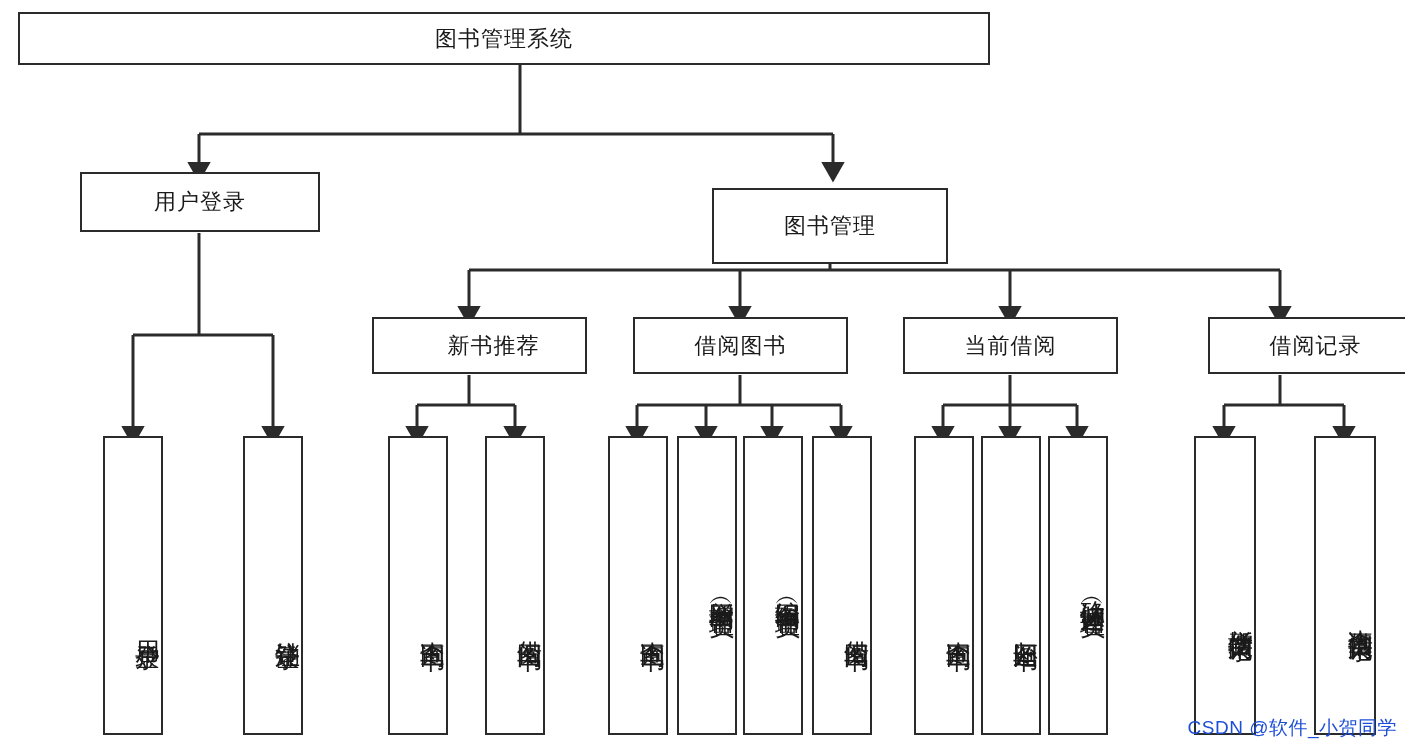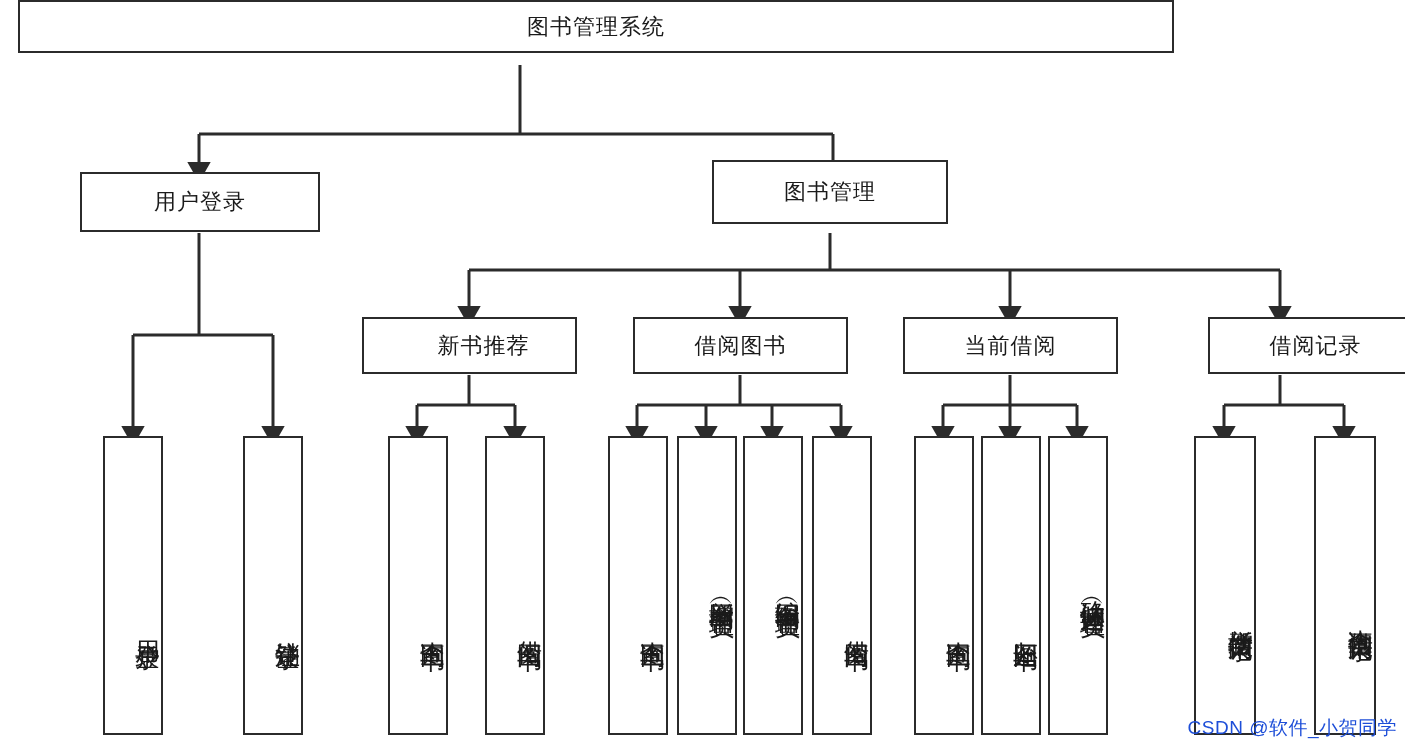--- a/index.html
+++ b/index.html
@@ -115,32 +115,32 @@
       <path d="M1010,405 L1010,430" marker-end="url(#arrow)"></path>
       <path d="M1077,405 L1077,430" marker-end="url(#arrow)"></path>
 
       <path d="M1280,375 L1280,405"></path>
       <path d="M1224,405 L1344,405"></path>
       <path d="M1224,405 L1224,430" marker-end="url(#arrow)"></path>
       <path d="M1344,405 L1344,430" marker-end="url(#arrow)"></path>
     </g>
   </svg>
 
-  <div class="node horiz" style="left:18px; top:0; width:1156px; height:53px;">
+  <div class="node horiz" style="left:18px; top:12px; width:972px; height:53px;">
     <span class="label">图书管理系统</span>
   </div>
 
   <div class="node horiz" style="left:80px; top:172px; width:240px; height:60px;">
     <span class="label">用户登录</span>
   </div>
-  <div class="node horiz" style="left:712px; top:160px; width:236px; height:64px;">
+  <div class="node horiz" style="left:712px; top:188px; width:236px; height:76px;">
     <span class="label">图书管理</span>
   </div>
 
-  <div class="node horiz" style="left:362px; top:317px; width:215px; height:57px;padding-left:28px;">
+  <div class="node horiz" style="left:372px; top:317px; width:215px; height:57px;padding-left:28px;">
     <span class="label">新书推荐</span>
   </div>
   <div class="node horiz" style="left:633px; top:317px; width:215px; height:57px;">
     <span class="label">借阅图书</span>
   </div>
   <div class="node horiz" style="left:903px; top:317px; width:215px; height:57px;">
     <span class="label">当前借阅</span>
   </div>
   <div class="node horiz" style="left:1172px; top:317px; width:215px; height:57px;margin-left:36px;">
     <span class="label">借阅记录</span>

